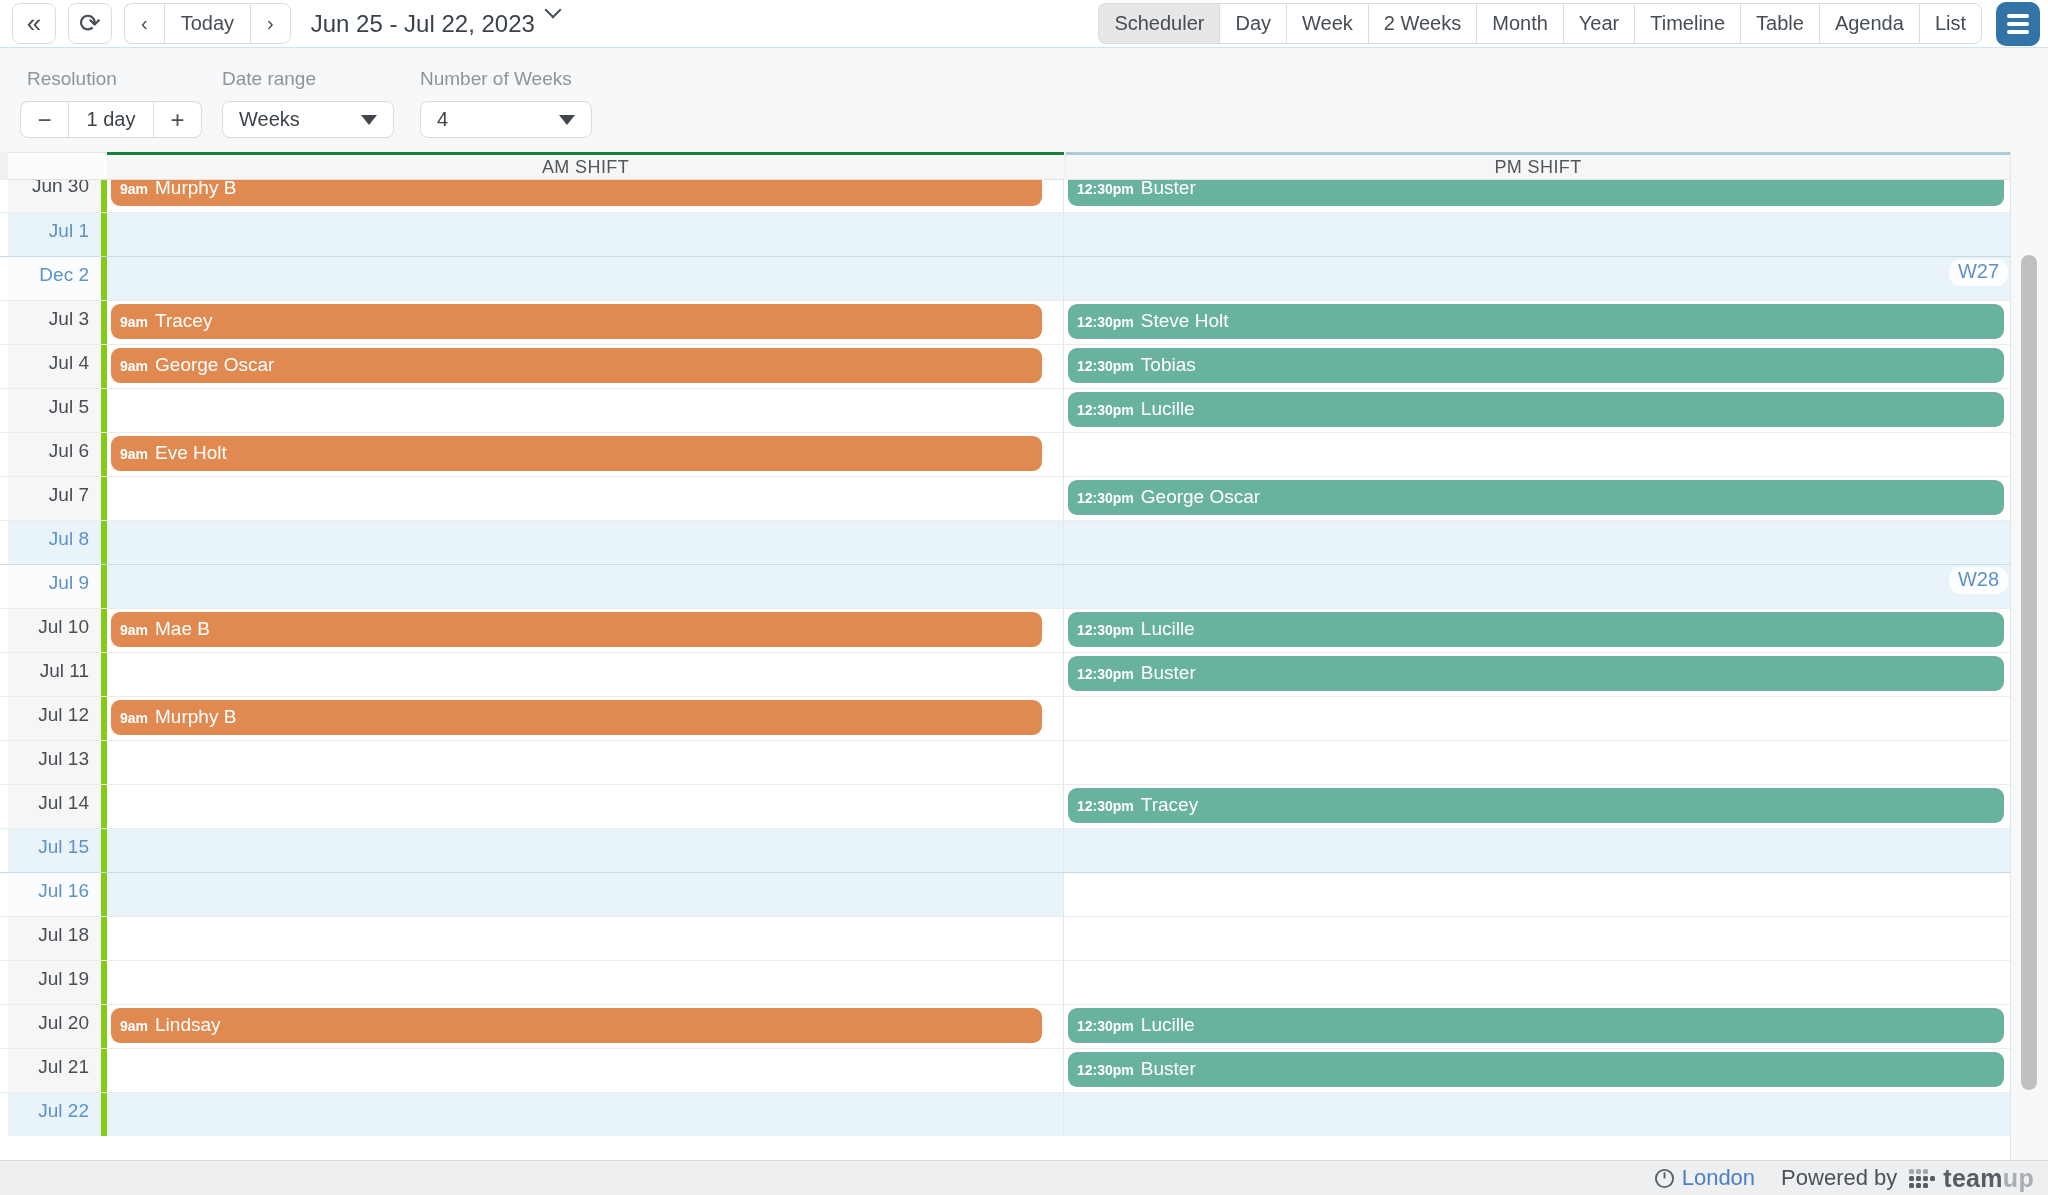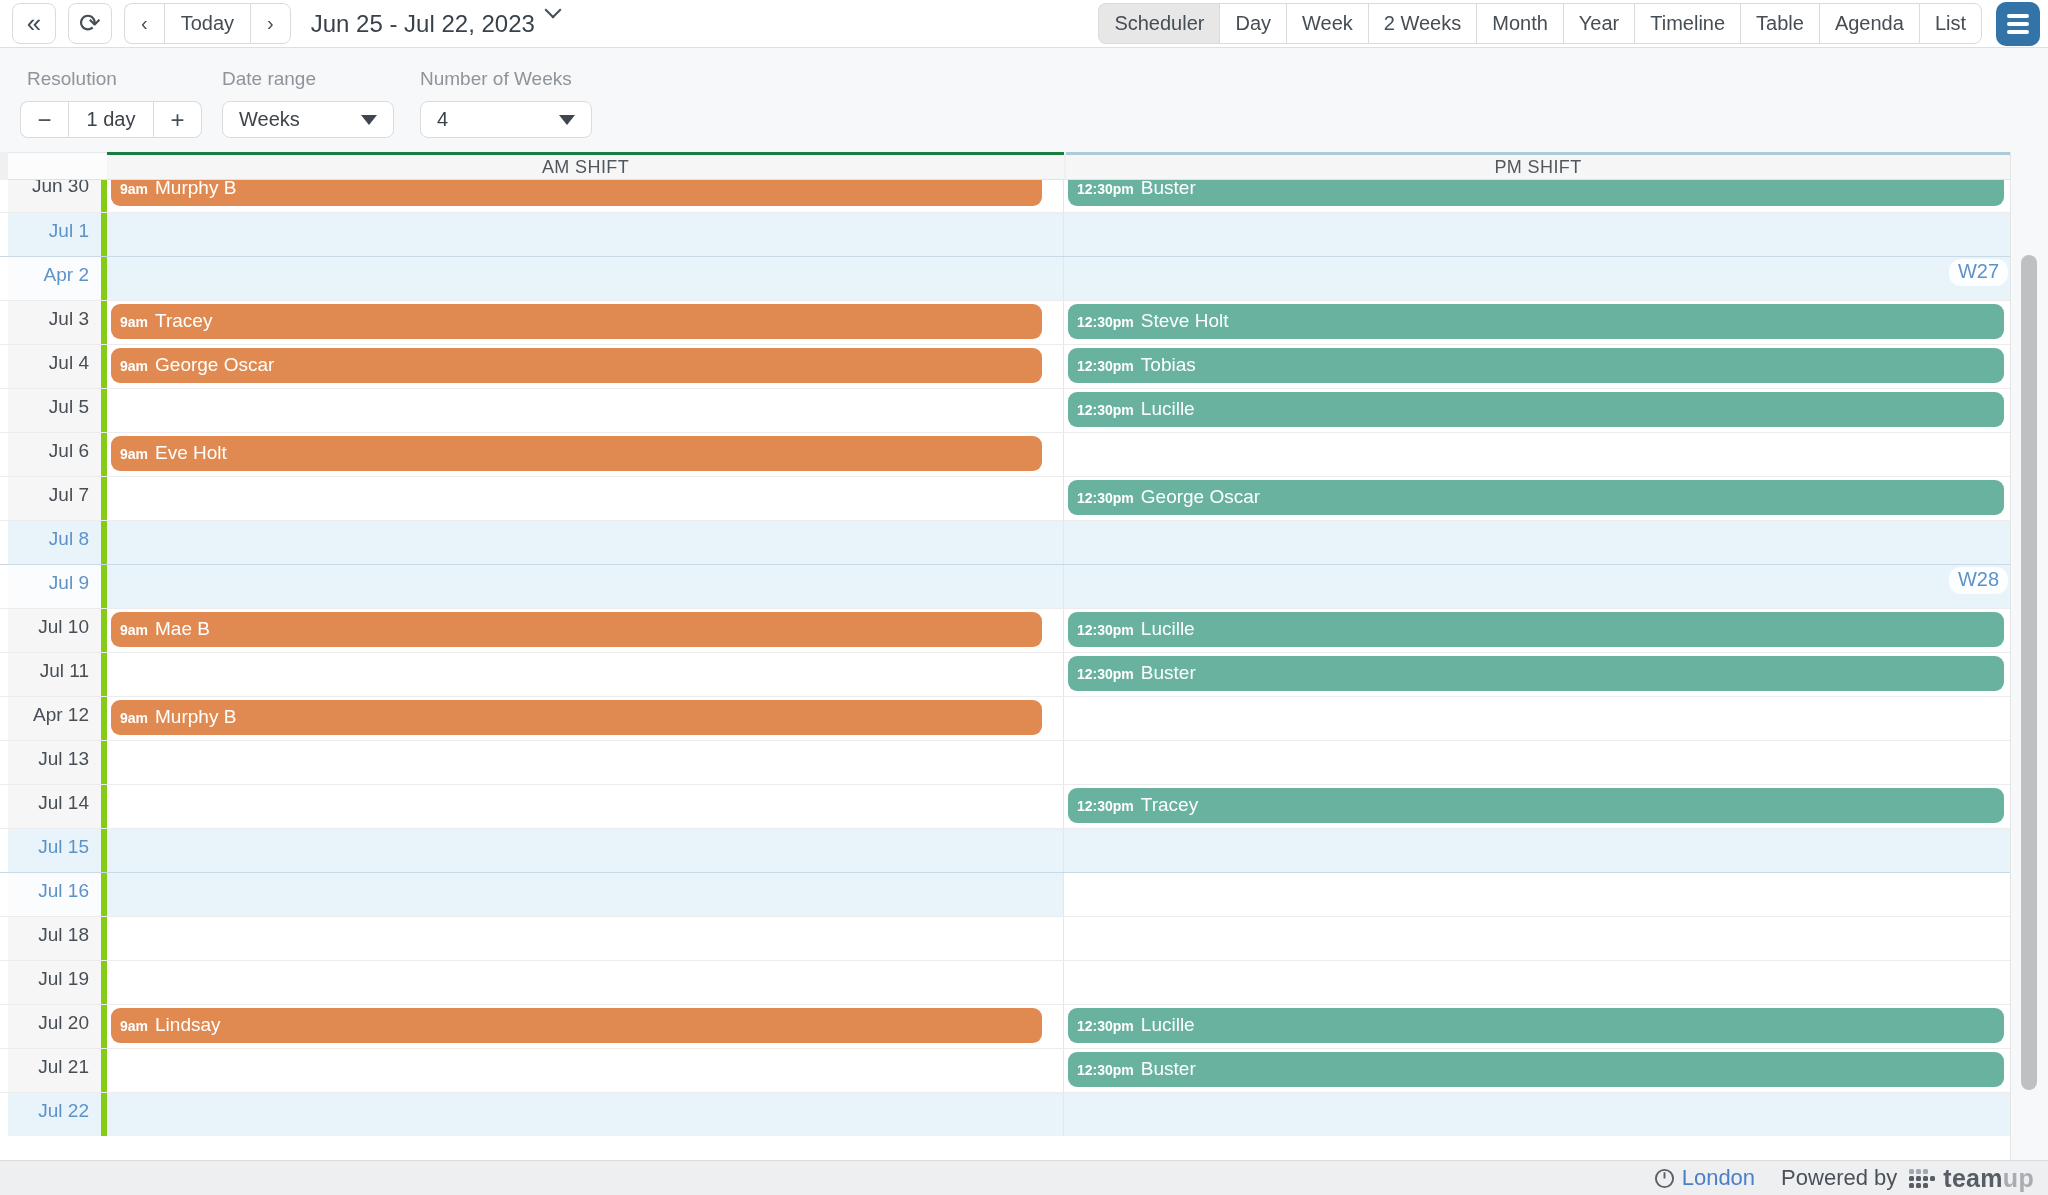--- a/index.html
+++ b/index.html
@@ -209,21 +209,21 @@
       </div>
     </div>
     <div class="row sat">
       <div class="edge"></div>
       <div class="gutter">Jul 1</div>
       <div class="cell am"></div>
       <div class="cell pm"></div>
     </div>
     <div class="row sun">
       <div class="edge"></div>
-      <div class="gutter">Apr 2</div>
+      <div class="gutter">Dec 2</div>
       <div class="cell am"></div>
       <div class="cell pm">
         <span class="week-badge">W27</span>
       </div>
     </div>
     <div class="row wd">
       <div class="edge"></div>
       <div class="gutter">Jul 3</div>
       <div class="cell am">
         <div class="event"><span class="ev-time">9am</span><span class="ev-name">Tracey</span></div>
@@ -293,21 +293,21 @@
     <div class="row wd">
       <div class="edge"></div>
       <div class="gutter">Jul 11</div>
       <div class="cell am"></div>
       <div class="cell pm">
         <div class="event"><span class="ev-time">12:30pm</span><span class="ev-name">Buster</span></div>
       </div>
     </div>
     <div class="row wd">
       <div class="edge"></div>
-      <div class="gutter">Apr 12</div>
+      <div class="gutter">Jul 12</div>
       <div class="cell am">
         <div class="event"><span class="ev-time">9am</span><span class="ev-name">Murphy B</span></div>
       </div>
       <div class="cell pm"></div>
     </div>
     <div class="row wd">
       <div class="edge"></div>
       <div class="gutter">Jul 13</div>
       <div class="cell am"></div>
       <div class="cell pm"></div>

